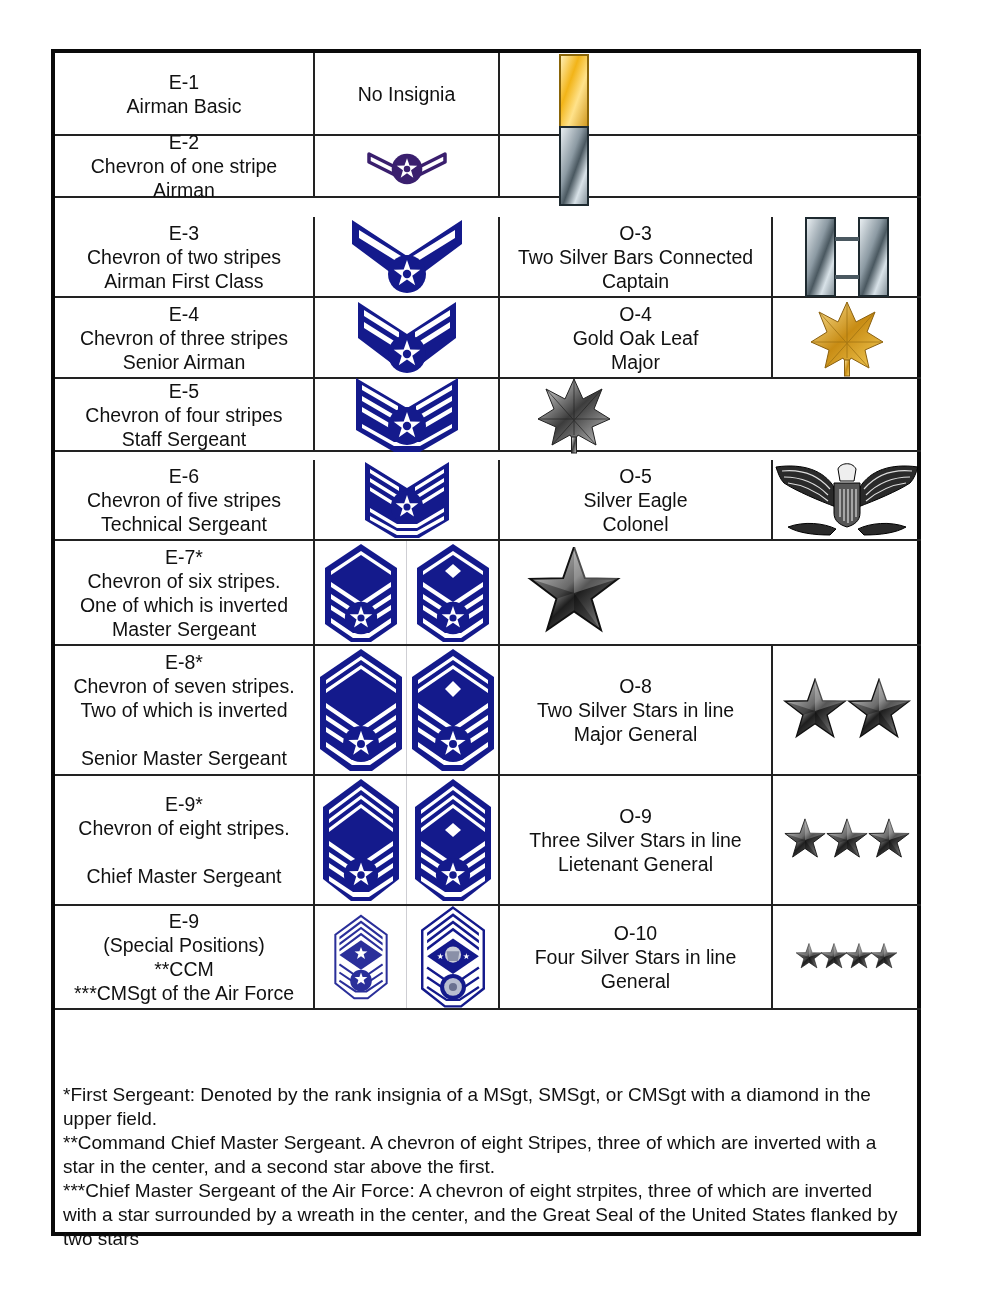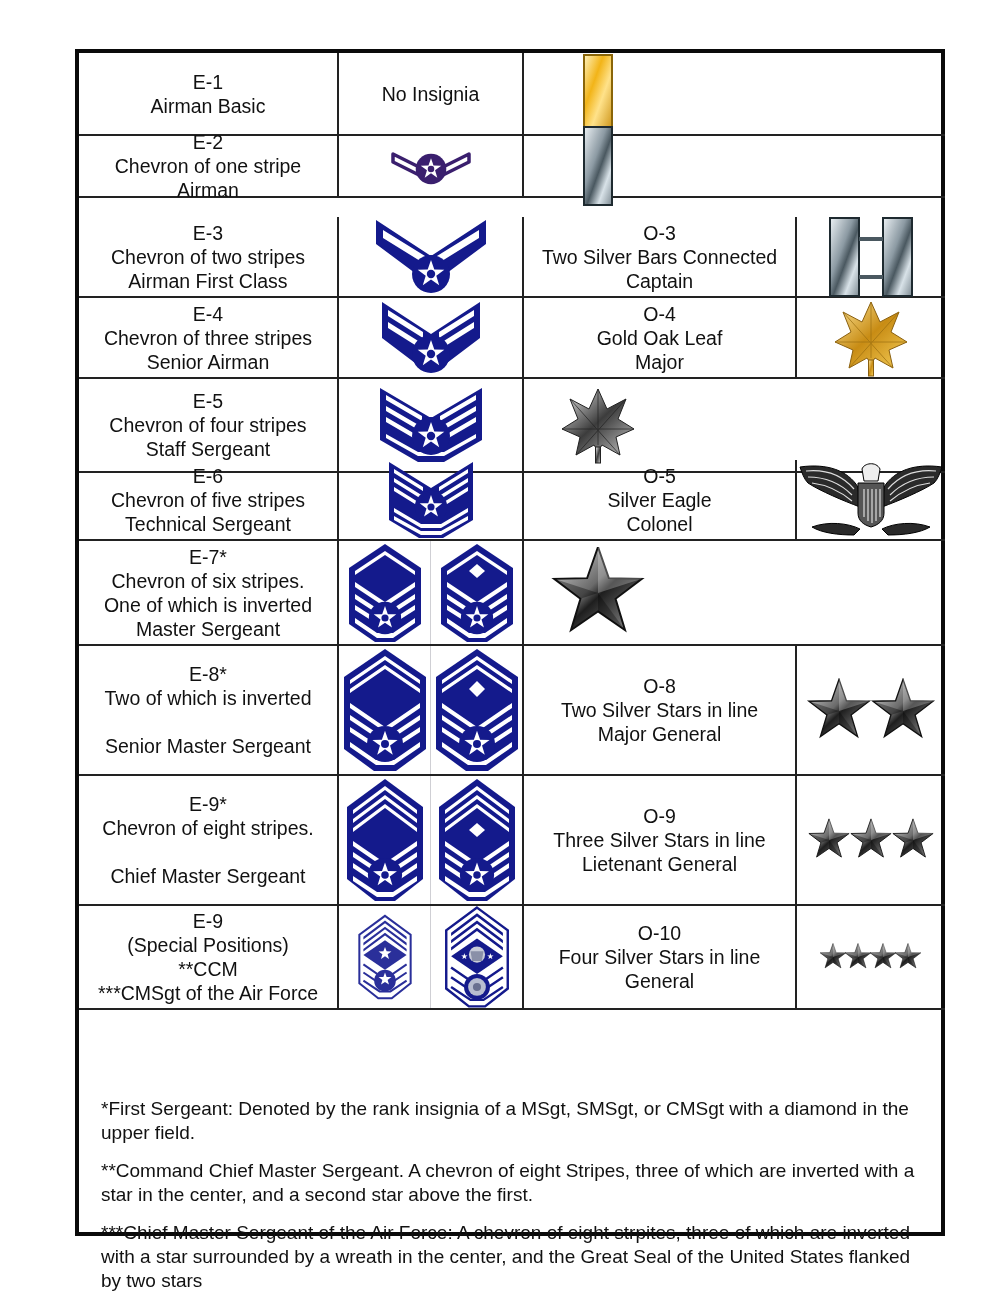--- a/index.html
+++ b/index.html
@@ -1,34 +1,34 @@
 <!DOCTYPE html>
 <html><head>
   <meta charset="utf-8">
   <style>
     html, body { margin: 0; padding: 0; background: #ffffff; }
     body { width: 1000px; height: 1293px; position: relative; overflow: hidden;
            font-family: "Liberation Sans", "DejaVu Sans", sans-serif; color: #111; }
-    .frame { position: absolute; left: 75px; top: 49px; width: 862px; height: 1179px;
+    .frame { position: absolute; left: 51px; top: 49px; width: 862px; height: 1179px;
              border: 4px solid #0a0a0a; }
     .grid { position: absolute; left: 0; top: 0; width: 862px; }
     .row { position: absolute; left: 0; width: 866px; display: flex; border-bottom: 2px solid #222; box-sizing: border-box; }
     .cell { box-sizing: border-box; height: 100%; display: flex; align-items: center; justify-content: center;
             text-align: center; font-size: 19.5px; line-height: 24px; border-right: 2px solid #222; position: relative; }
     .c1 { width: 260px; }
     .c2 { width: 185px; text-align: right; }
     .c3 { width: 273px; }
     .c4 { width: 148px; border-right: none; }
     .txt { display: flex; flex-direction: column; align-items: center; white-space: pre; }
     .txt span { display: block; min-height: 24px; }
     .pair { display: flex; width: 100%; height: 100%; }
     .pair > div { flex: 1; display: flex; align-items: center; justify-content: center; }
     .pair > div:first-child { border-right: 1px solid #cfcfd4; }
     .notes { position: absolute; left: 8px; top: 1030px; width: 848px; font-size: 19px; line-height: 24px; }
-    .notes p { margin: 14px; }
+    .notes p { margin: 0; }
     svg { display: block; }
   </style>
 </head>
 <body>
 
 <svg width="0" height="0" style="position:absolute">
   <defs>
     <linearGradient id="gGold" x1="0" y1="0" x2="1" y2="1">
       <stop offset="0" stop-color="#fff3c0"></stop>
         <stop offset="0.35" stop-color="#f2b418"></stop>
@@ -157,21 +157,21 @@
               <line x1="0" y1="-36" x2="0" y2="20"></line>
               <line x1="-28" y1="-26" x2="22" y2="30"></line>
               <line x1="28" y1="-26" x2="-22" y2="30"></line>
               <line x1="-36" y1="4" x2="36" y2="4"></line>
             </g>
           <rect x="-2.5" y="22" width="5" height="16" fill="url(#gOak)" stroke="#8a6010" stroke-width="1"></rect>
         </svg>
       </div>
     </div>
 
-    <div class="row" style="top:326px;height:94px">
+    <div class="row" style="top:326px;height:73px">
       <div class="cell c1">
         <div class="txt"><span>E-5</span><span>Chevron of four stripes</span><span>Staff Sergeant</span></div>
       </div>
       <div class="cell c2">
         <svg width="106" height="78" viewBox="0 0 106 78">
           <path d="M2,2 L2,54 L40,76 L66,76 L104,54 L104,2 L53,32 Z" fill="#141a8c"></path>
           <path d="M8,9 L8,14 L44,35 L44,30 Z M98,9 L98,14 L62,35 L62,30 Z M8,20 L8,25 L44,46 L44,41 Z M98,20 L98,25 L62,46 L62,41 Z M8,31 L8,36 L44,57 L44,52 Z M98,31 L98,36 L62,57 L62,52 Z M8,48 L8,52 L40,70 L66,70 L98,52 L98,48 L66,66 L40,66 Z" fill="#fff"></path>
           <use href="#roundel" x="33" y="30" width="40" height="40"></use>
         </svg>
       </div>
@@ -259,21 +259,21 @@
       </div>
       <div class="cell c4">
         <svg width="96" height="92">
             <use href="#starIco" width="96" height="96" y="-2"></use>
           </svg>
       </div>
     </div>
 
     <div class="row" style="top:593px;height:130px">
       <div class="cell c1">
-        <div class="txt"><span>E-8*</span><span>Two of which is inverted</span><span></span><span>Senior Master Sergeant</span></div>
+        <div class="txt"><span>E-8*</span><span>Chevron of seven stripes.</span><span>Two of which is inverted</span><span></span><span>Senior Master Sergeant</span></div>
       </div>
       <div class="cell c2">
         <div class="pair">
           <div>
               <svg width="86" height="126" viewBox="0 0 86 126">
             <path d="M43,2 L84,30 L84,102 L54,124 L32,124 L2,102 L2,30 Z" fill="#141a8c"></path>
             <path d="M43,9 L78,33 L78,37 L43,13 L8,37 L8,33 Z M43,18 L78,42 L78,46 L43,22 L8,46 L8,42 Z" fill="#fff"></path>
             <path d="M8,56 L43,80 L78,56 L78,61 L43,85 L8,61 Z M8,68 L38,88 L38,93 L8,73 Z M78,68 L48,88 L48,93 L78,73 Z M8,80 L34,97 L34,102 L8,85 Z M78,80 L52,97 L52,102 L78,85 Z M8,95 L34,113 L52,113 L78,95 L78,100 L52,118 L34,118 L8,100 Z" fill="#fff"></path>
             <use href="#roundel" x="24" y="78" width="38" height="38"></use>
           </svg>

